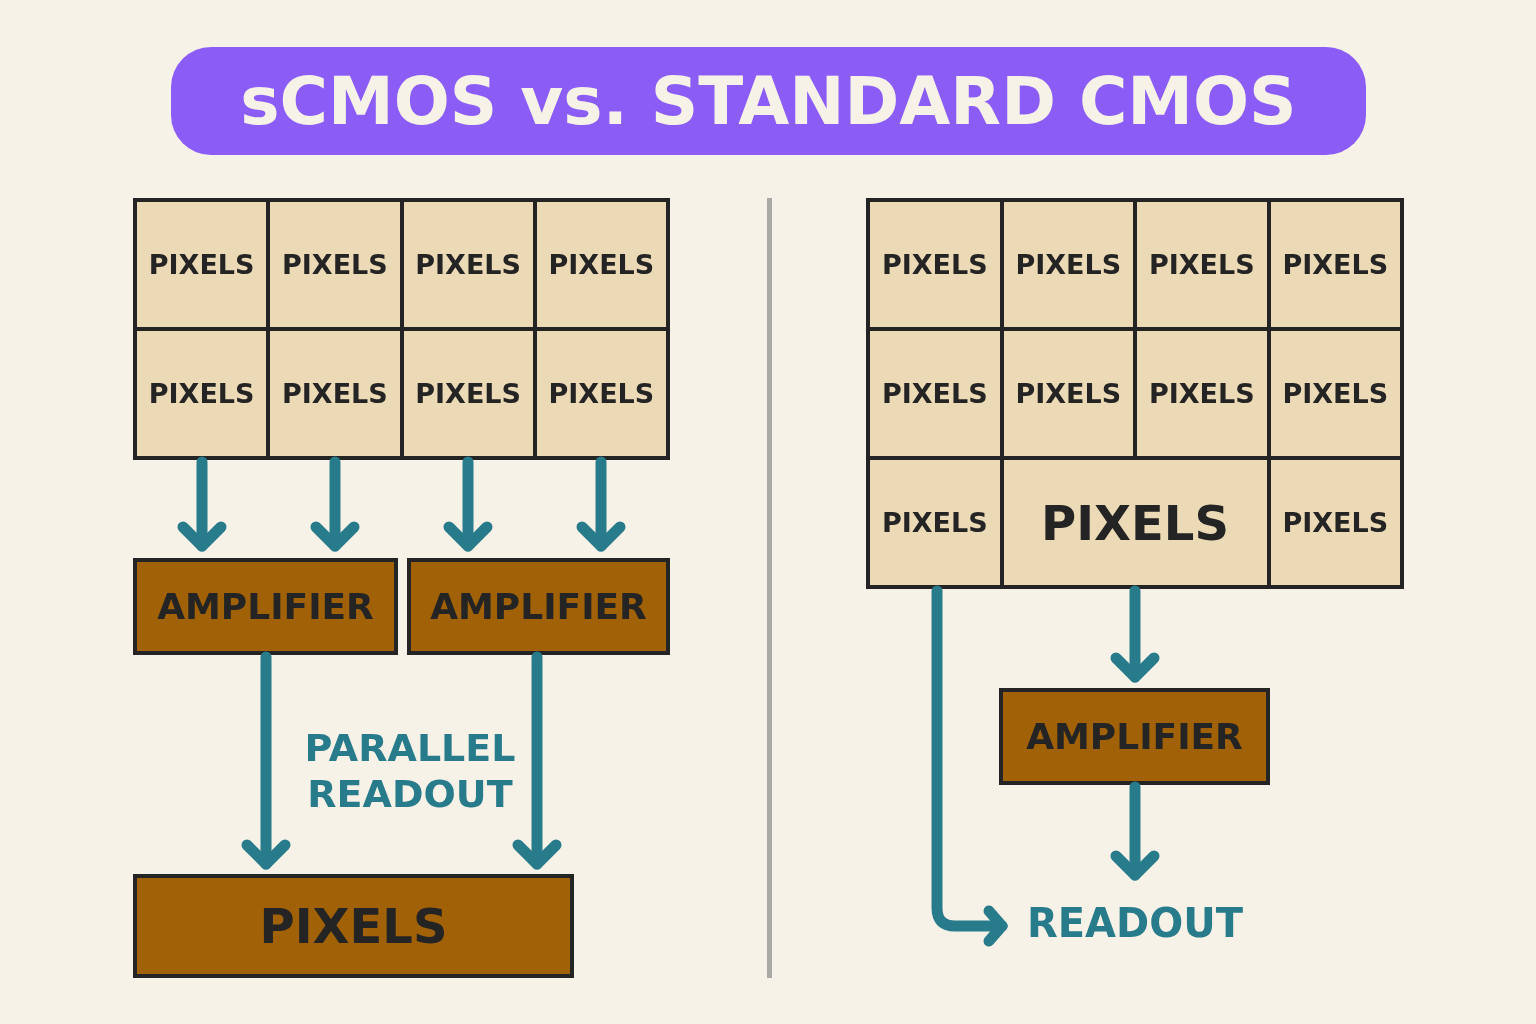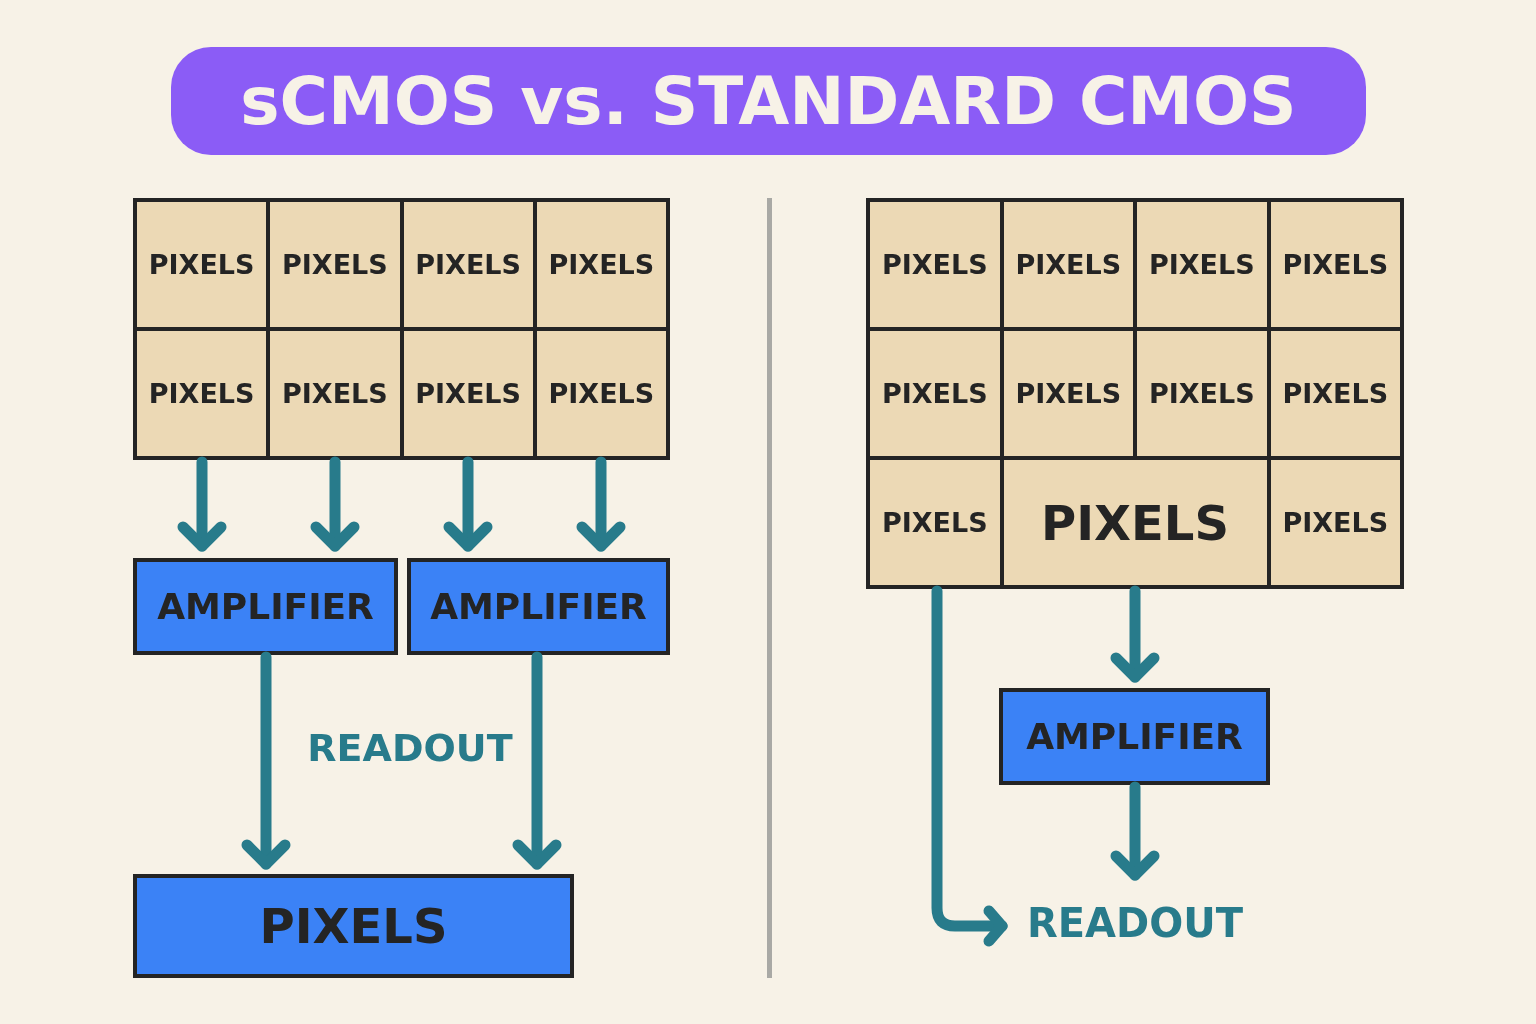--- a/index.html
+++ b/index.html
@@ -23,21 +23,21 @@
   .grid {
     position:absolute; background:#242424; border:4px solid #242424; box-sizing:border-box;
     display:grid; gap:4px;
   }
   .cell {
     background:#ecd9b5; display:flex; align-items:center; justify-content:center;
     color:#242424; font-weight:bold; font-size:27px;
   }
   .cell.big { font-size:48px; }
   .box {
-    position:absolute; background:#3b82f6; border:4px solid #242424; box-sizing:border-box;
+    position:absolute; background:#a16207; border:4px solid #242424; box-sizing:border-box;
     display:flex; align-items:center; justify-content:center;
     color:#242424; font-weight:bold;
   }
   .amp { font-size:36px; }
   .pix-out { font-size:48px; }
   .teal-label {
     position:absolute; color:#287b8b; font-weight:bold; text-align:center;
   }
   svg.arrows { position:absolute; left:0; top:0; width:1536px; height:1024px; pointer-events:none; }
 </style>
@@ -58,20 +58,21 @@
   <div class="cell">PIXELS</div>
   <div class="cell">PIXELS</div>
   <div class="cell">PIXELS</div>
   <div class="cell">PIXELS</div>
 </div>
 
 <div class="box amp" style="left:133px; top:558px; width:265px; height:97px;">AMPLIFIER</div>
 <div class="box amp" style="left:407px; top:558px; width:263px; height:97px;">AMPLIFIER</div>
 
 <div class="teal-label" style="left:290px; top:725px; width:240px; font-size:38px; line-height:46px;">
+  <div>PARALLEL</div>
   <div>READOUT</div>
 </div>
 
 <div class="box pix-out" style="left:133px; top:874px; width:441px; height:104px;">PIXELS</div>
 
 <div class="grid" style="left:866px; top:198px; width:538px; height:391px; grid-template-columns:repeat(4,1fr); grid-template-rows:repeat(3,1fr);">
   <div class="cell">PIXELS</div>
   <div class="cell">PIXELS</div>
   <div class="cell">PIXELS</div>
   <div class="cell">PIXELS</div>

